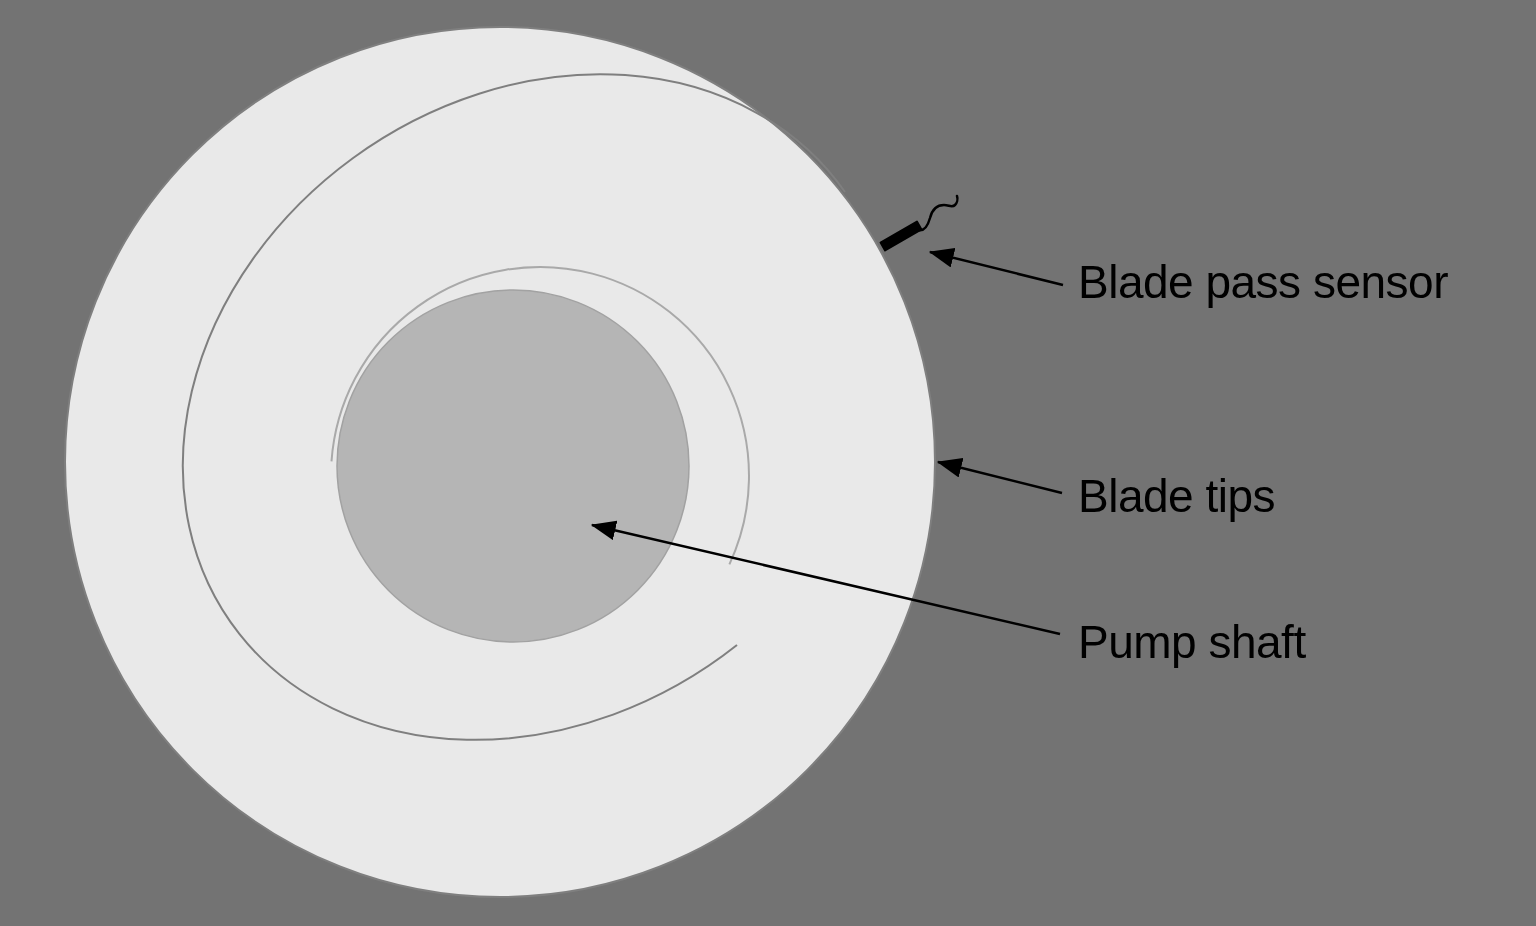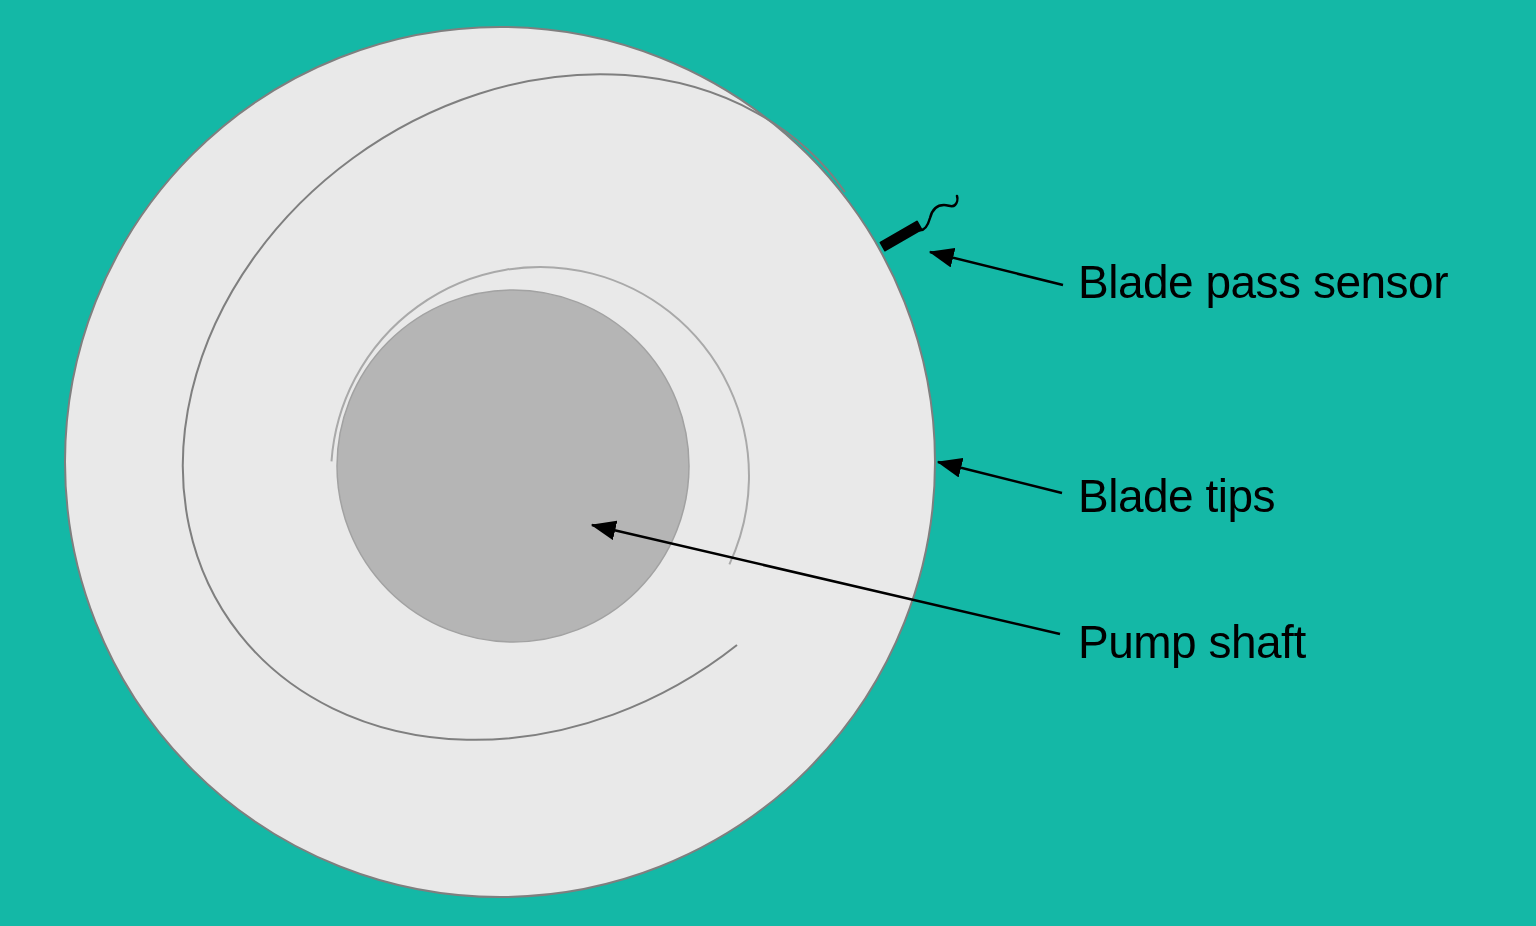--- a/index.html
+++ b/index.html
@@ -4,21 +4,21 @@
 <style>
   html, body {
     margin: 0;
     padding: 0;
     background: #ffffff;
   }
   .page {
     position: relative;
     width: 1536px;
     height: 926px;
-    background: #14b8a6;
+    background: #737373;
     overflow: hidden;
     font-family: "Liberation Sans", sans-serif;
   }
   svg text {
     font-family: "Liberation Sans", sans-serif;
     font-size: 46px;
     letter-spacing: -0.5px;
   }
 </style>
 </head>

